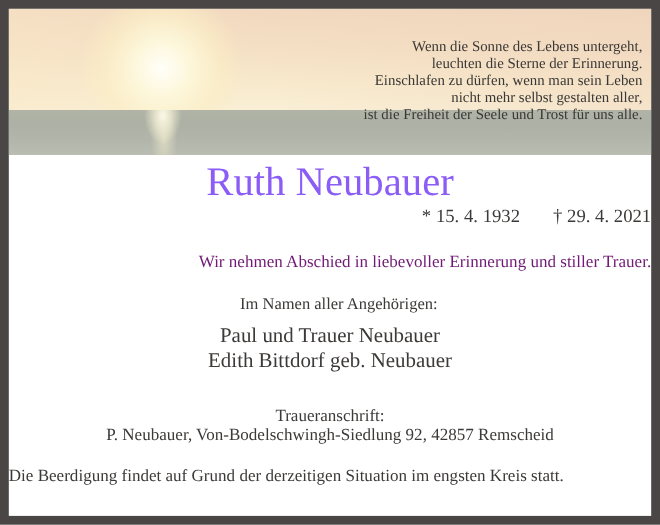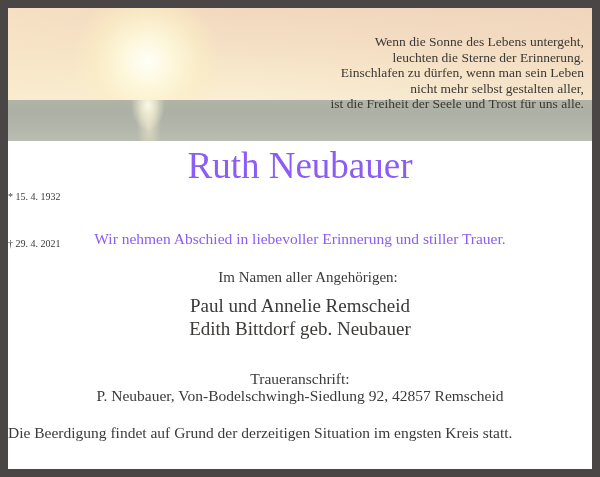--- a/index.html
+++ b/index.html
@@ -77,31 +77,30 @@
     font-size: 37px;
     line-height: 42px;
     color: #8b5cf6;
   }
   .dates {
     position: absolute;
     top: 180px; left: 0; width: 100%;
     display: flex;
     justify-content: flex-end;
     gap: 30px;
-    font-size: 10px;
+    font-size: 17px;
     line-height: 17px;
     color: #3c3a38;
-    flex-direction: column;
   }
   .farewell {
     position: absolute;
     top: 222px; left: 0; width: 100%;
-    text-align: center;
+    text-align: right;
     font-size: 15.5px;
-    color: #8b5cf6;
+    color: #701a75;
   }
   .in-name-of {
     position: absolute;
     top: 261px; left: 0; width: 100%;
     text-align: center;
     font-size: 15px;
     color: #3c3a38;
     padding-left: 16px;
   }
   .mourners {
@@ -149,21 +148,21 @@
   <div class="dates">
     <span>* 15. 4. 1932</span>
     <span>† 29. 4. 2021</span>
   </div>
 
   <div class="farewell">Wir nehmen Abschied in liebevoller Erinnerung und stiller Trauer.</div>
 
   <div class="in-name-of">Im Namen aller Angehörigen:</div>
 
   <div class="mourners">
-    <div>Paul und Annelie Remscheid</div>
+    <div>Paul und Trauer Neubauer</div>
     <div>Edith Bittdorf geb. Neubauer</div>
   </div>
 
   <div class="address-block">
     <div>Traueranschrift:</div>
     <div>P. Neubauer, Von-Bodelschwingh-Siedlung 92, 42857 Remscheid</div>
   </div>
 
   <div class="funeral-note">Die Beerdigung findet auf Grund der derzeitigen Situation im engsten Kreis statt.</div>
 

